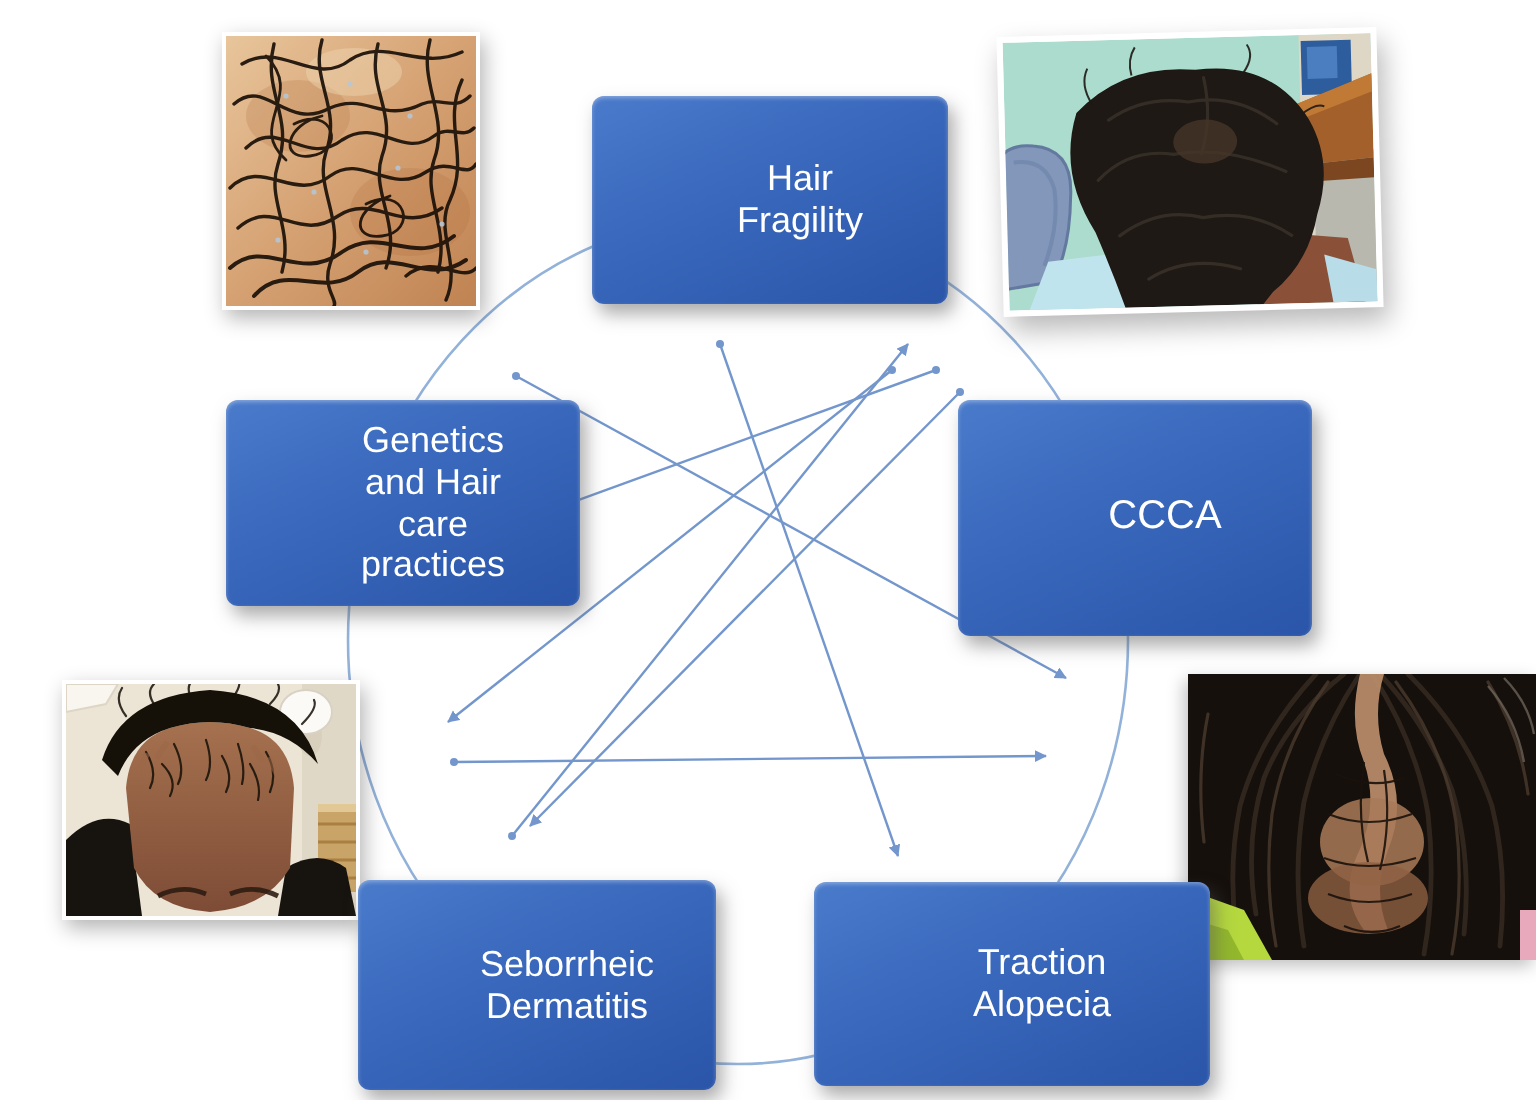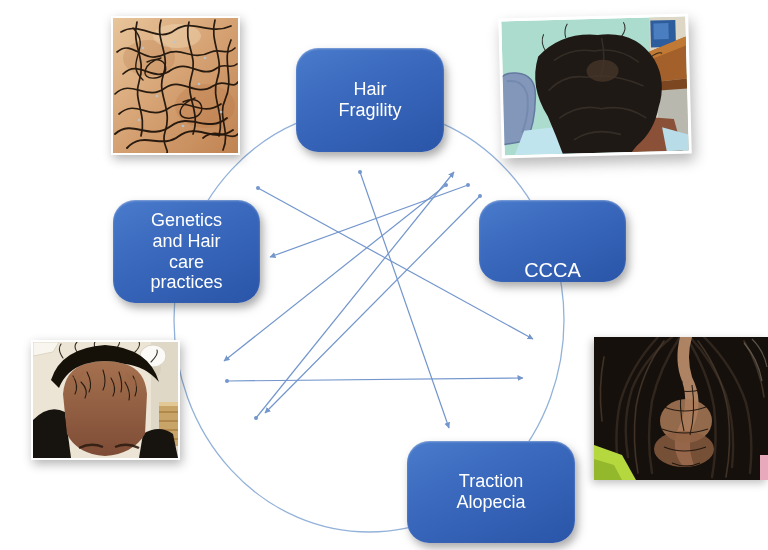--- a/index.html
+++ b/index.html
@@ -7,27 +7,28 @@
     position:relative;width:768px;height:550px;overflow:hidden;background:#fff;
     font-family:"Liberation Sans", sans-serif;
   }
   svg{display:block;}
   .layer{position:absolute;left:0;top:0;}
   
   .node{
     position:absolute;display:flex;align-items:center;justify-content:center;
     text-align:center;color:var(--node-text,#fff);
     font-size:18px;line-height:1.16;white-space:pre-line;
-    border-radius:22px;
+    border-radius:6px;
     background:linear-gradient(155deg,var(--node-top,#4a7bcb) 0%,#3a69bd 40%,var(--node-bottom,#2a55a8) 100%);
     box-shadow:3px 5px 9px rgba(90,90,90,.5), inset 0 1px 2px rgba(255,255,255,.35);
+    padding-left:30px;
   }
   #node-hair      {left:296px;top:48px; width:148px;height:104px;}
   #node-genetics  {left:113px;top:200px;width:147px;height:103px;}
-  #node-ccca      {left:479px;top:200px;width:147px;height:82px;font-size:20px;align-items:flex-end;}
+  #node-ccca      {left:479px;top:200px;width:147px;height:118px;font-size:20px;}
   #node-seborrheic{left:179px;top:440px;width:149px;height:105px;}
   #node-traction  {left:407px;top:441px;width:168px;height:102px;}
   
   .photo{position:absolute;background:#fff;box-shadow:2px 4px 10px rgba(0,0,0,.3);}
   #photo-breakage {left:111px;top:16px;padding:2px;}
   #photo-crown    {left:500px;top:16px;padding:3px;transform:rotate(-1.5deg);box-shadow:3px 7px 14px rgba(0,0,0,.28);}
   #photo-frontal  {left:31px;top:340px;padding:2px;}
   #photo-part     {left:594px;top:337px;padding:0;box-shadow:-2px 3px 8px rgba(0,0,0,.25);}
 </style>
 </head>
@@ -237,18 +238,22 @@
   </div>
   <div class="node" id="node-genetics">
     <span>Genetics
 and Hair
 care
 practices</span>
   </div>
   <div class="node" id="node-ccca">
     <span>CCCA</span>
   </div>
+  <div class="node" id="node-seborrheic">
+    <span>Seborrheic
+Dermatitis</span>
+  </div>
   <div class="node" id="node-traction">
     <span>Traction
 Alopecia</span>
   </div>
 
 </div>
 
 </body></html>

